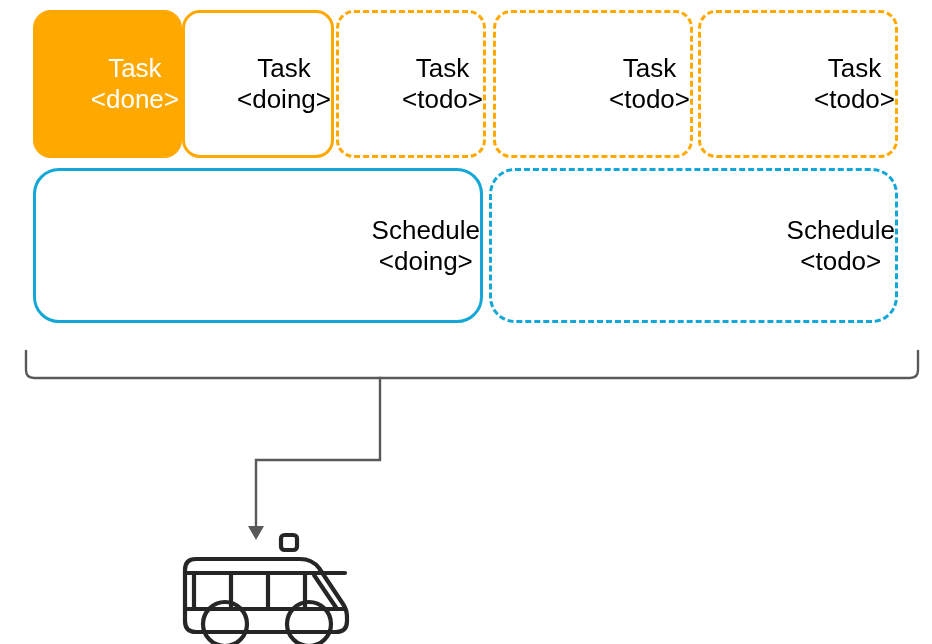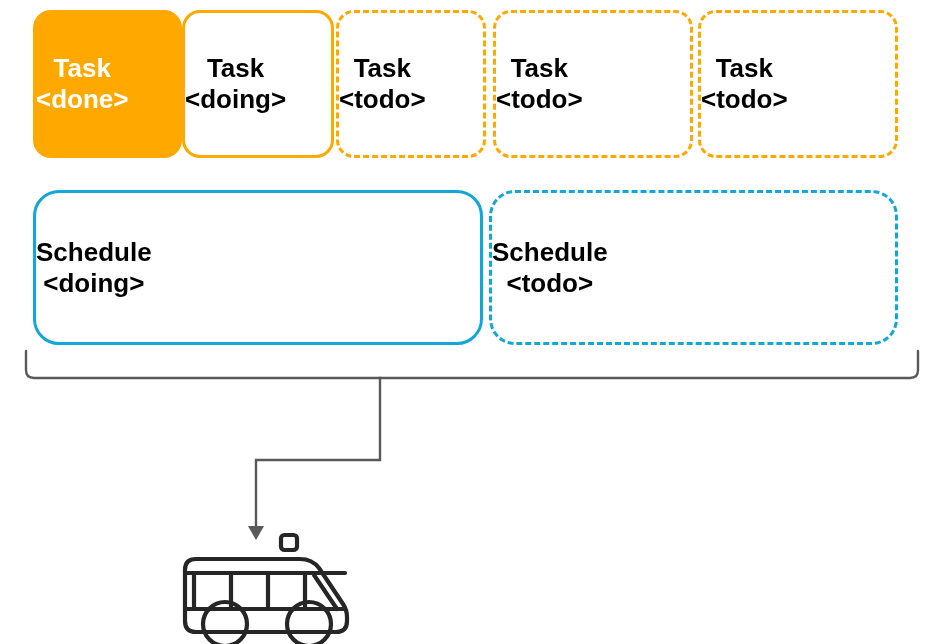--- a/index.html
+++ b/index.html
@@ -21,42 +21,40 @@
     top: 0;
     width: 932px;
     height: 644px;
   }
 
   .node {
     position: absolute;
     box-sizing: border-box;
     display: flex;
     align-items: center;
-    justify-content: flex-start;
+    justify-content: flex-end;
     text-align: center;
     background: #ffffff;
     border-radius: 18px;
     line-height: 1.18;
     white-space: pre-line;
     color: #000000;
-    font-weight: bold;
   }
 
   .task {
     font-size: 26px;
     border-width: 3px;
     border-style: solid;
   }
 
   .schedule {
     font-size: 26px;
     border-width: 3px;
     border-style: solid;
     border-radius: 26px;
-    margin-top: 22px;
   }
 
   .task-done {
     background: #FFA900;
     border-color: #FFA900;
     color: #ffffff;
   }
 
   .task-solid {
     border-color: #FFA900;

